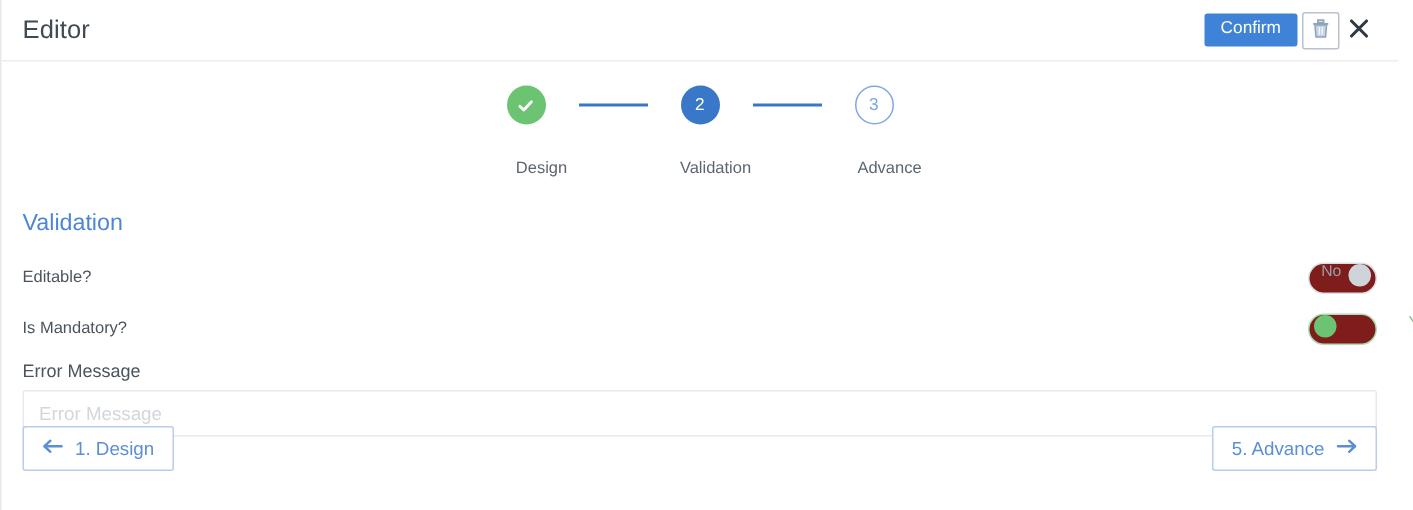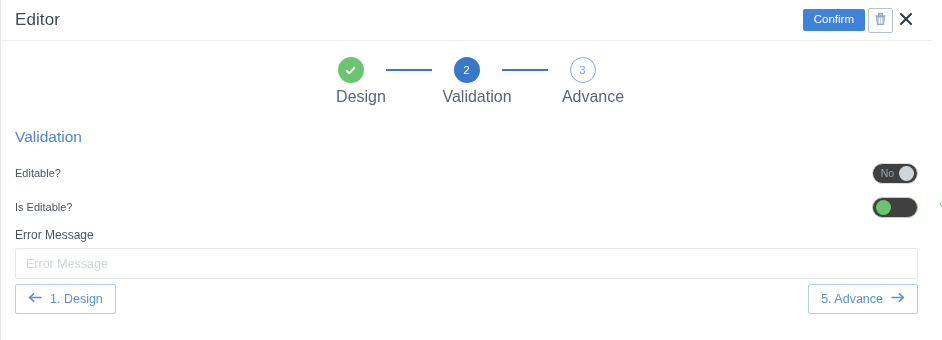--- a/index.html
+++ b/index.html
@@ -120,22 +120,22 @@
   .step-circle.active {
     background: #3978c8;
     color: #ffffff;
   }
   .step-circle.todo {
     background: #ffffff;
     border: 1px solid #7ea9e0;
     color: #7ea9e0;
   }
   .step-label {
-    margin-top: 5px;
-    font-size: 16px;
+    margin-top: 23px;
+    font-size: 11px;
     color: #5b6670;
     white-space: nowrap;
     padding-left: 21px;
   }
   .connector {
     height: 2px;
     background: #3978c8;
     width: 46px;
     margin-top: 12px;
     position: relative;
@@ -168,25 +168,24 @@
     font-size: 11px;
     color: #4a545e;
   }
 
   
   .toggle {
     width: 46px;
     height: 21px;
     border-radius: 11px;
     display: flex;
-    align-items: center;
     box-sizing: border-box;
     cursor: pointer;
     padding: 0 3px;
-    background: #404040;
+    background: #7f1d1d;
   }
   .toggle.off {
     border: 1px solid #dcdfe3;
     justify-content: flex-end;
   }
   .toggle.on {
     border: 1px solid #a9dfb2;
     justify-content: flex-start;
     gap: 48px;
   }
@@ -331,21 +330,21 @@
 
     <div class="form-row">
       <span class="form-row-label">Editable?</span>
       <div class="toggle off">
         <span class="toggle-text">No</span>
         <span class="toggle-knob"></span>
       </div>
     </div>
 
     <div class="form-row">
-      <span class="form-row-label">Is Editable?</span>
+      <span class="form-row-label">Is Mandatory?</span>
       <div class="toggle on">
         <span class="toggle-knob"></span>
         <span class="toggle-text">Yes</span>
       </div>
     </div>
 
     <div class="field-group">
       <label class="field-label">Error Message</label>
       <input class="text-input" type="text" placeholder="Error Message" style="">
     </div>

